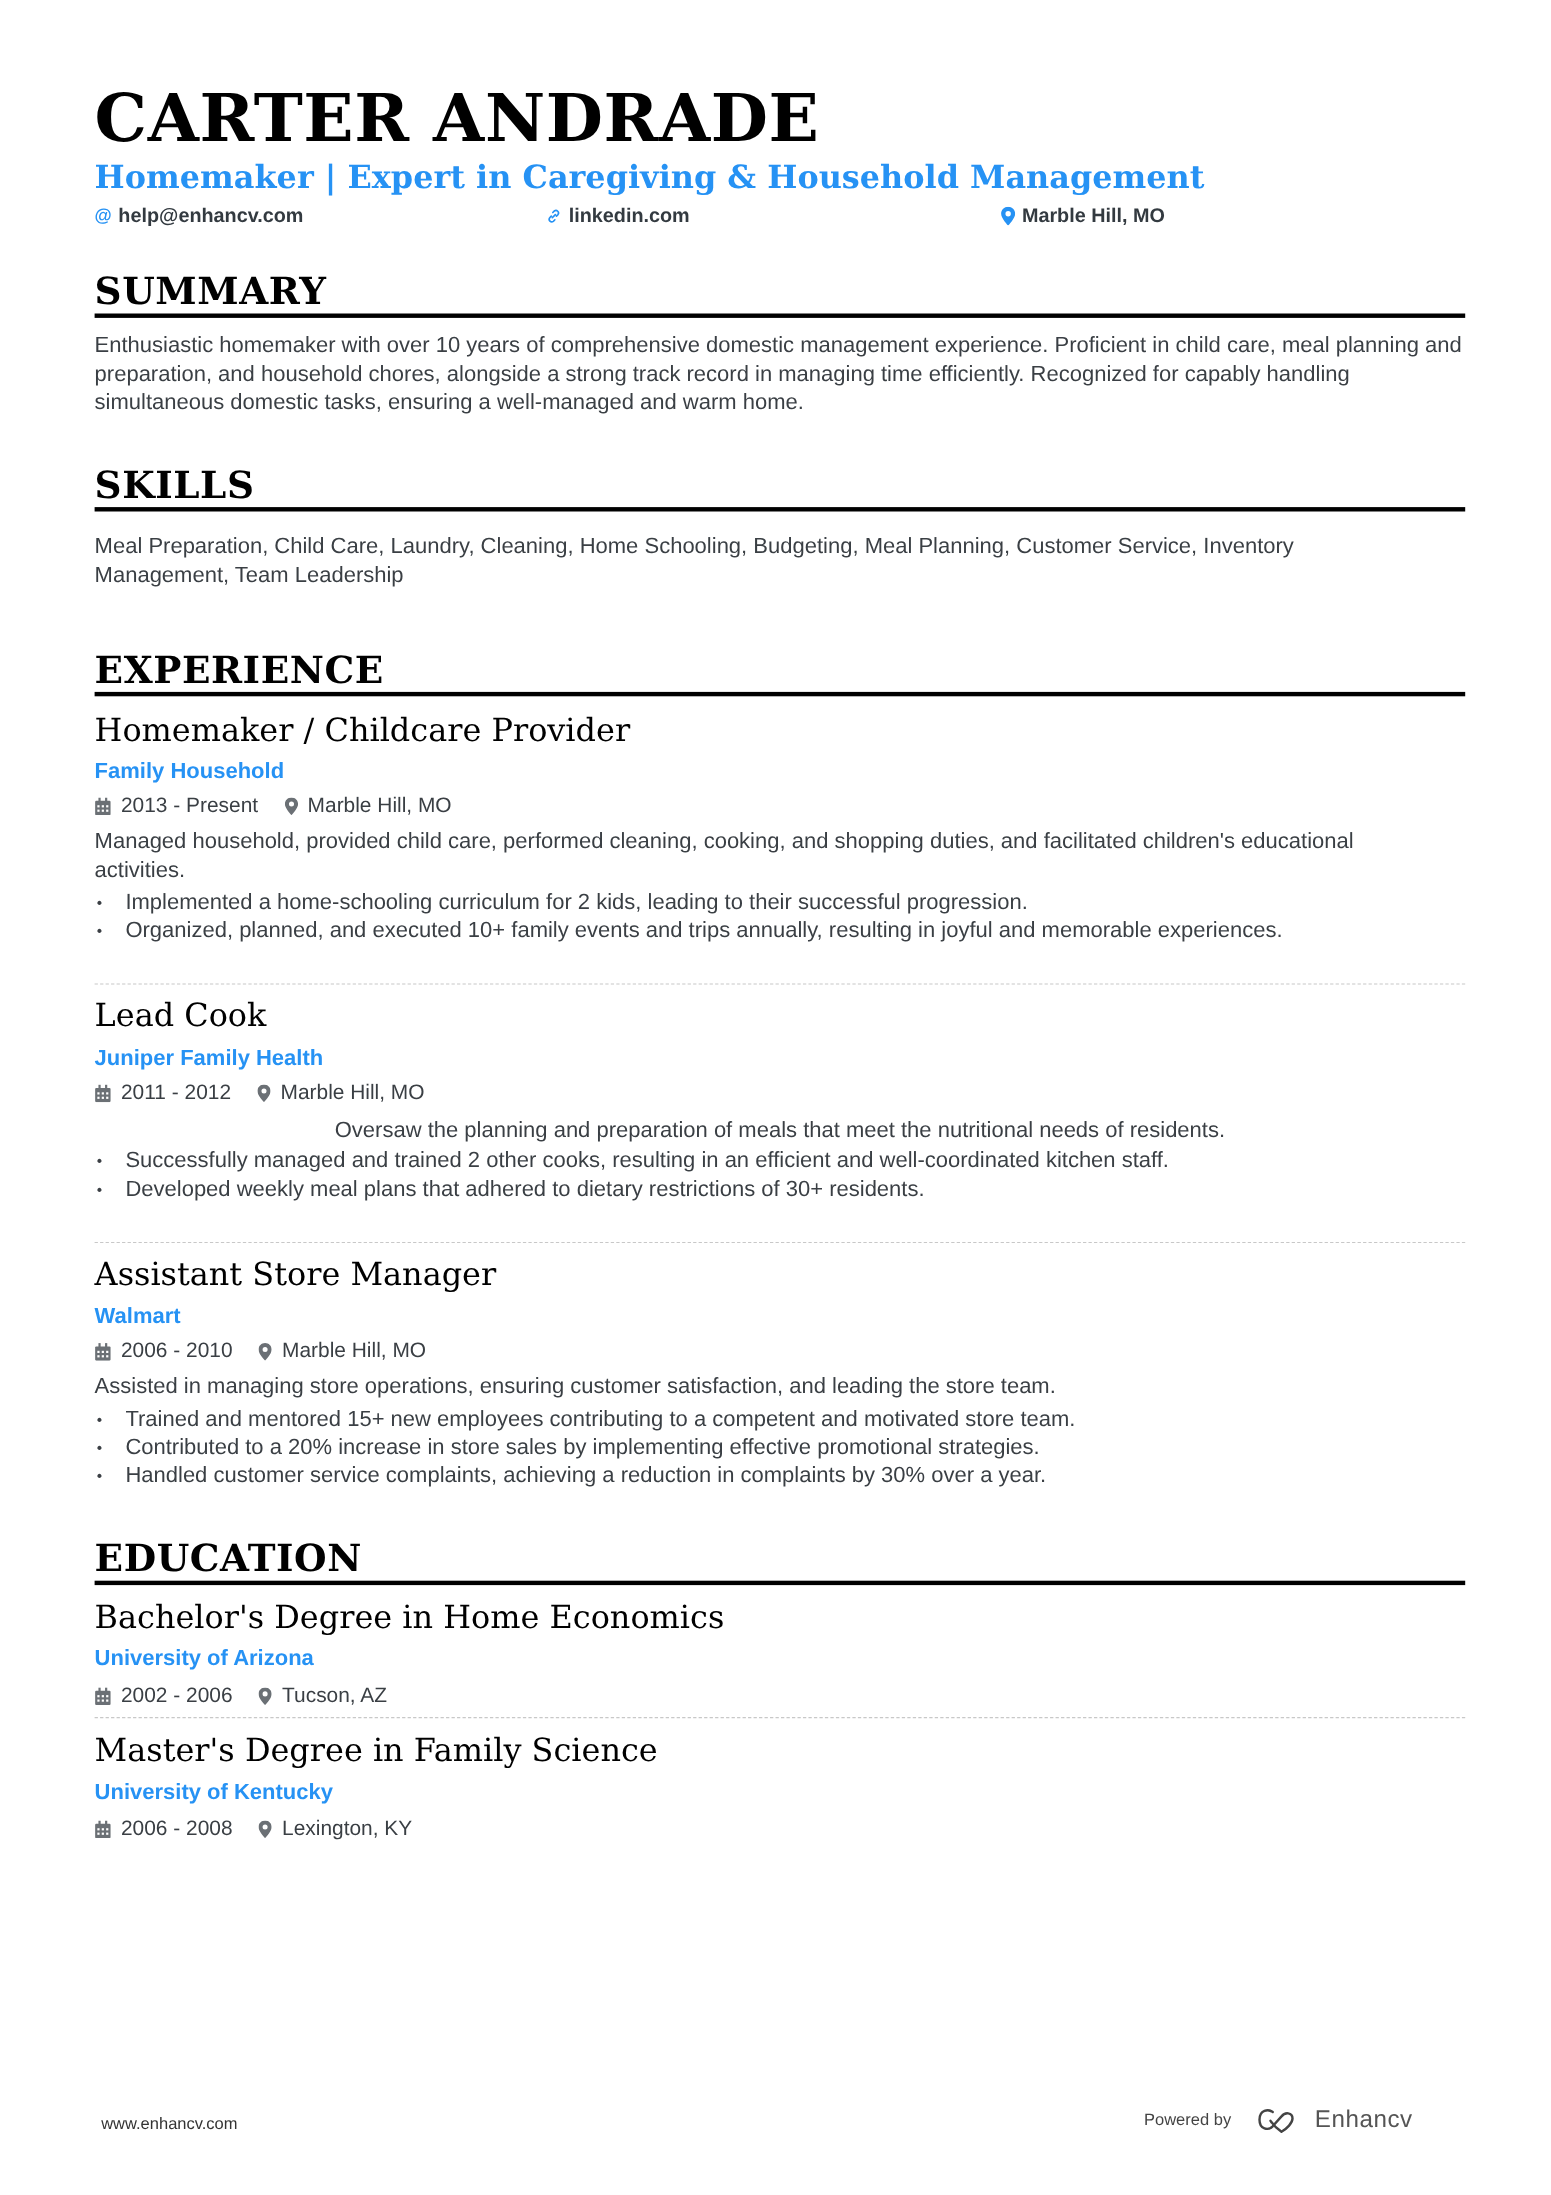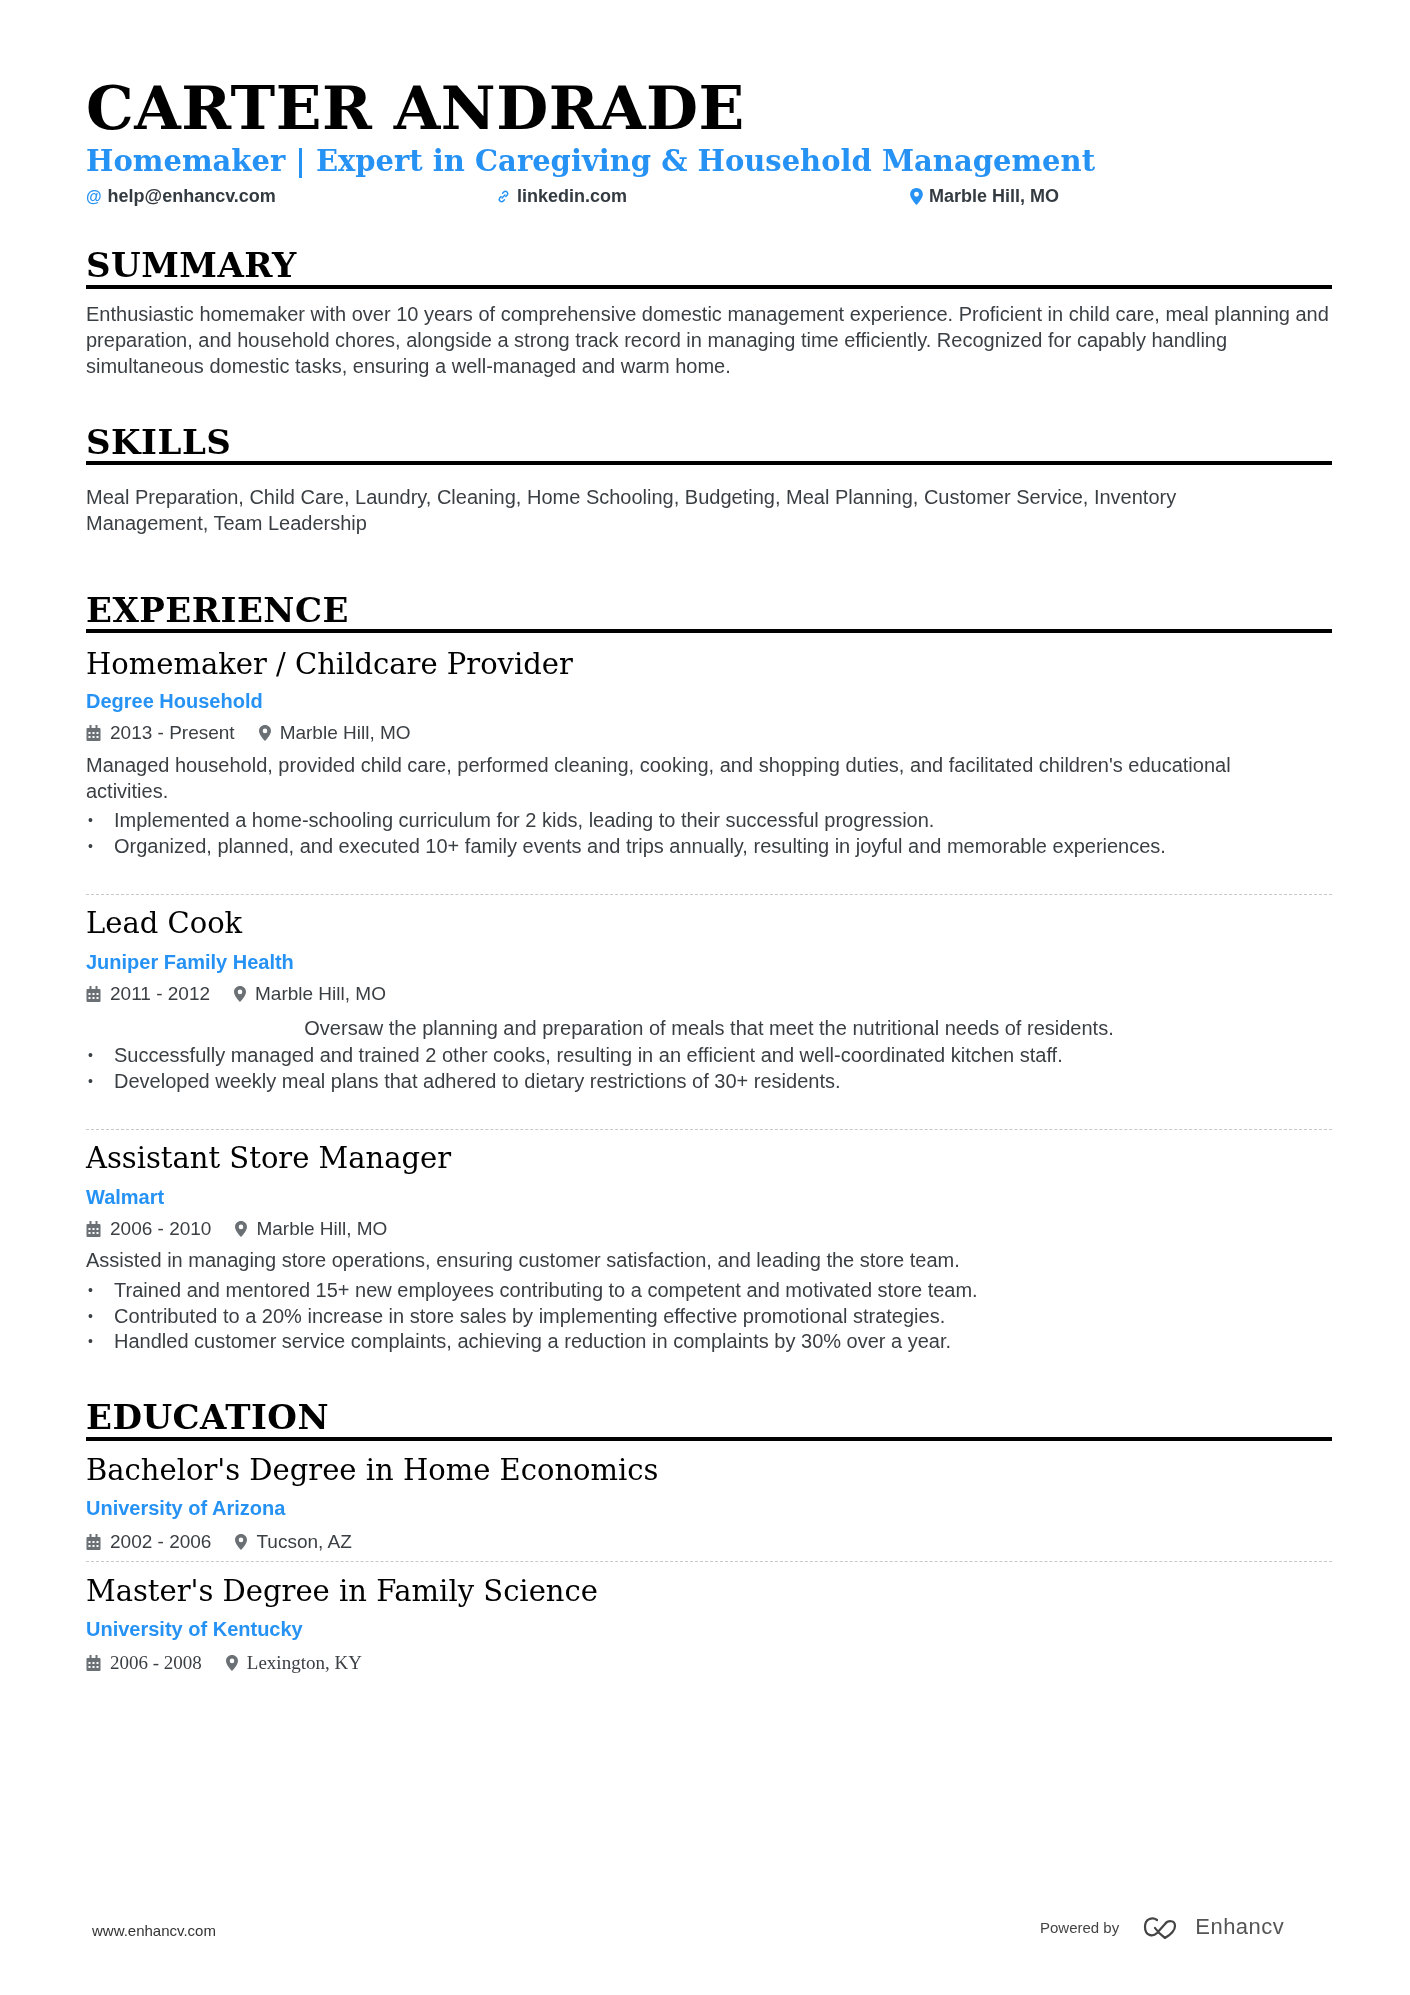--- a/index.html
+++ b/index.html
@@ -68,21 +68,21 @@
   <div class="body-text sans" style="top:301px;">Enthusiastic homemaker with over 10 years of comprehensive domestic management experience. Proficient in child care, meal planning and preparation, and household chores, alongside a strong track record in managing time efficiently. Recognized for capably handling simultaneous domestic tasks, ensuring a well-managed and warm home.</div>
 
   <div class="section-title serif" style="top:425px;">SKILLS</div>
   <div class="rule" style="top:461px;"></div>
   <div class="body-text sans" style="top:484px; width:1200px;">Meal Preparation, Child Care, Laundry, Cleaning, Home Schooling, Budgeting, Meal Planning, Customer Service, Inventory Management, Team Leadership</div>
 
   <div class="section-title serif" style="top:593px;text-align:center;">EXPERIENCE</div>
   <div class="rule" style="top:629px;"></div>
 
   <div class="role-title serif" style="top:650px;">Homemaker / Childcare Provider</div>
-  <div class="org sans" style="top:690px;">Degree Household</div>
+  <div class="org sans" style="top:690px;">Family Household</div>
   <div class="meta sans" style="top:722px;">
     <span class="ic">
       <svg width="15" height="16" viewBox="0 0 14 16">
           <rect x="0" y="3" width="14" height="13" rx="1" fill="#6b7075"></rect>
           <rect x="3" y="0" width="2" height="4" fill="#6b7075"></rect>
           <rect x="9" y="0" width="2" height="4" fill="#6b7075"></rect>
           <g fill="#fff">
             <rect x="2" y="7" width="2" height="2"></rect>
             <rect x="6" y="7" width="2" height="2"></rect>
             <rect x="10" y="7" width="2" height="2"></rect>
@@ -203,21 +203,21 @@
       <svg width="12" height="16" viewBox="0 0 12 16">
           <path d="M6 0C2.7 0 0 2.6 0 5.9 0 10 6 16 6 16s6-6 6-10.1C12 2.6 9.3 0 6 0zm0 8.2A2.3 2.3 0 116 3.6a2.3 2.3 0 010 4.6z" fill="#6b7075"></path>
         </svg>
     </span>
     <span>Tucson, AZ</span>
   </div>
   <div class="dash" style="top:1561px;"></div>
 
   <div class="role-title serif" style="top:1577px;">Master's Degree in Family Science</div>
   <div class="org sans" style="top:1618px;">University of Kentucky</div>
-  <div class="meta sans" style="top:1652px;font-family:Liberation Serif, serif;">
+  <div class="meta sans" style="top:1652px;">
     <span class="ic">
       <svg width="15" height="16" viewBox="0 0 14 16">
           <rect x="0" y="3" width="14" height="13" rx="1" fill="#6b7075"></rect>
           <rect x="3" y="0" width="2" height="4" fill="#6b7075"></rect>
           <rect x="9" y="0" width="2" height="4" fill="#6b7075"></rect>
           <g fill="#fff">
             <rect x="2" y="7" width="2" height="2"></rect>
             <rect x="6" y="7" width="2" height="2"></rect>
             <rect x="10" y="7" width="2" height="2"></rect>
             <rect x="2" y="11" width="2" height="2"></rect>

